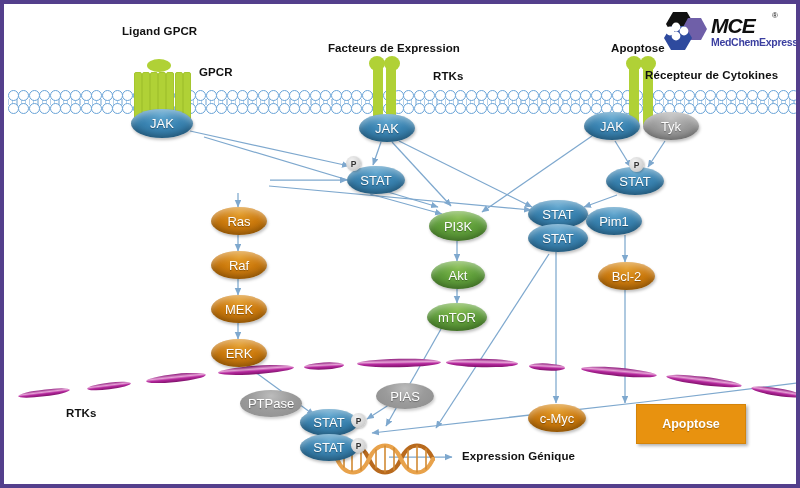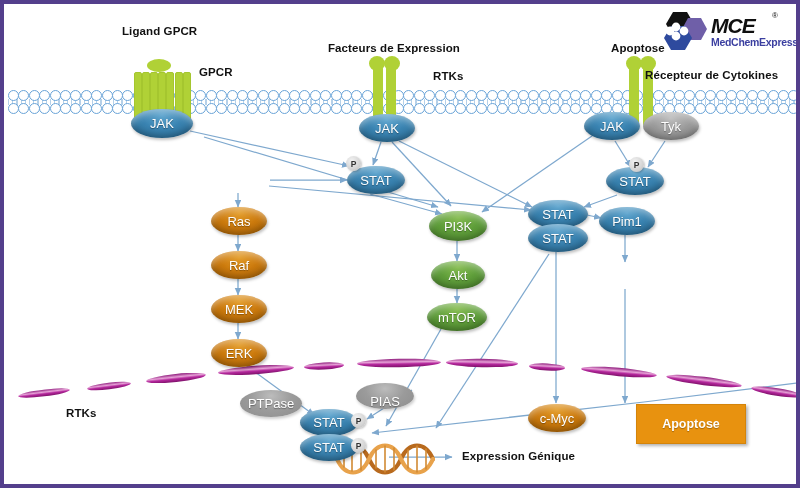--- a/index.html
+++ b/index.html
@@ -462,28 +462,31 @@
     <span>mTOR</span>
   </div>
 
   <div class="node blue" style="left:524px;top:196px;width:60px;height:28px;">
     <span>STAT</span>
   </div>
   <div class="node blue" style="left:524px;top:220px;width:60px;height:28px;">
     <span>STAT</span>
   </div>
 
-  <div class="node blue" style="left:595px;top:203px;width:56px;height:28px;">
+  <div class="node blue" style="left:582px;top:203px;width:56px;height:28px;">
     <span>Pim1</span>
+  </div>
+  <div class="node orange" style="left:594px;top:258px;width:57px;height:28px;">
+    <span>Bcl-2</span>
   </div>
 
   <div class="node grey plain" style="left:236px;top:386px;width:62px;height:27px;">
     <span>PTPase</span>
   </div>
-  <div class="node grey plain" style="left:352px;top:379px;width:58px;height:26px;align-items:flex-end;">
+  <div class="node grey plain" style="left:372px;top:379px;width:58px;height:26px;">
     <span>PIAS</span>
   </div>
 
   <div class="node blue" style="left:296px;top:405px;width:58px;height:27px;">
     <span>STAT</span>
   </div>
   <div class="pbadge" style="left:347px;top:409px;">
     <span>P</span>
   </div>
 

